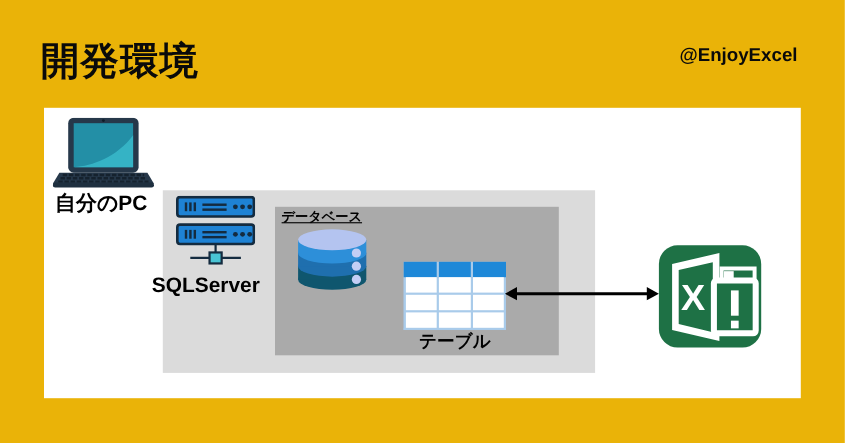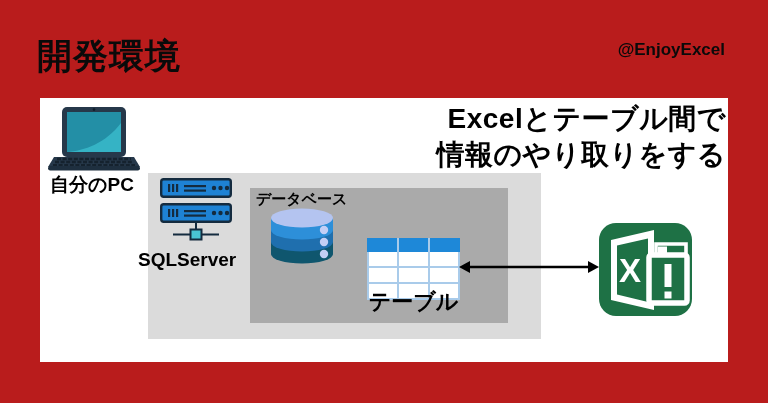--- a/index.html
+++ b/index.html
@@ -1,19 +1,19 @@
 <!DOCTYPE html>
 <html><head>
 <meta charset="utf-8">
 <style>
   html,body{margin:0;padding:0;}
   .canvas{
     position:relative;
     width:768px;height:403px;
-    background:#b91c1c;
+    background:#eab308;
     font-family:"Liberation Sans","DejaVu Sans",sans-serif;
     overflow:hidden;
   }
   .title{
     position:absolute;left:37px;top:38px;
     font-size:35px;font-weight:900;color:#0a0a0a;
     letter-spacing:1px;line-height:1;
   }
   .handle{
     position:absolute;right:43px;top:41px;
@@ -41,58 +41,54 @@
   .server-label{
     position:absolute;left:-10px;top:77px;
     font-size:19px;font-weight:800;color:#000;line-height:1;
   }
   .darkbox{
     position:absolute;left:102px;top:15px;width:258px;height:135px;
     background:#AAAAAA;
   }
   .db-label{
     position:absolute;left:6px;top:3px;
-    font-size:15px;font-weight:900;color:#000;line-height:1.1;
+    font-size:12px;font-weight:900;color:#000;line-height:1.1;text-decoration:underline;
   }
   .cylinder{position:absolute;left:19px;top:20px;}
   .ticon{
     position:absolute;left:117px;top:50px;width:93px;
   }
   .ticon .thead{
     display:grid;grid-template-columns:repeat(3,1fr);gap:2px;
     background:#A9CBEA;height:14px;
   }
   .ticon .thead div{background:#1E88D8;}
   .ticon .tbody{
     display:grid;grid-template-columns:repeat(3,1fr);
     grid-template-rows:repeat(3,14px);gap:2px;
     background:#A9CBEA;border:2px solid #A9CBEA;border-top:none;
   }
   .ticon .tbody div{background:#FFFFFF;}
   .table-label{
-    position:absolute;left:117px;top:99px;width:93px;
-    text-align:center;font-size:22px;font-weight:900;color:#000;
+    position:absolute;left:117px;top:112px;width:93px;
+    text-align:center;font-size:16px;font-weight:900;color:#000;
   }
   .arrow{position:absolute;left:418px;top:161px;z-index:5;}
   .excel{position:absolute;left:558px;top:124px;}
 </style>
 </head>
 <body>
 
 <div class="canvas">
 
   <div class="title">開発環境</div>
   <div class="handle">@EnjoyExcel</div>
 
   <div class="panel">
 
-    <div class="caption">
-      <div>Excelとテーブル間で</div>
-      <div>情報のやり取りをする</div>
-    </div>
 
     <svg class="laptop" width="92" height="66" viewBox="0 0 92 66">
       <rect x="14" y="0" width="64" height="50" rx="5" fill="#26384A"></rect>
       <rect x="19" y="5" width="54" height="40" fill="#238FA6"></rect>
       <path d="M19,45 L73,45 L73,16 C58,36 36,44 19,45 Z" fill="#35B3C5"></path>
       <circle cx="46" cy="2.6" r="1.3" fill="#0E1C28"></circle>
       <polygon points="6,50 86,50 92,60 0,60" fill="#26384A"></polygon>
       <rect x="0" y="59" width="92" height="4.5" rx="2.2" fill="#1E2F3F"></rect>
       <line x1="9" y1="52" x2="83" y2="52" stroke="#15222E" stroke-width="2.3" stroke-dasharray="4 1.6"></line>
       <line x1="7" y1="55" x2="85" y2="55" stroke="#15222E" stroke-width="2.3" stroke-dasharray="4 1.6"></line>

